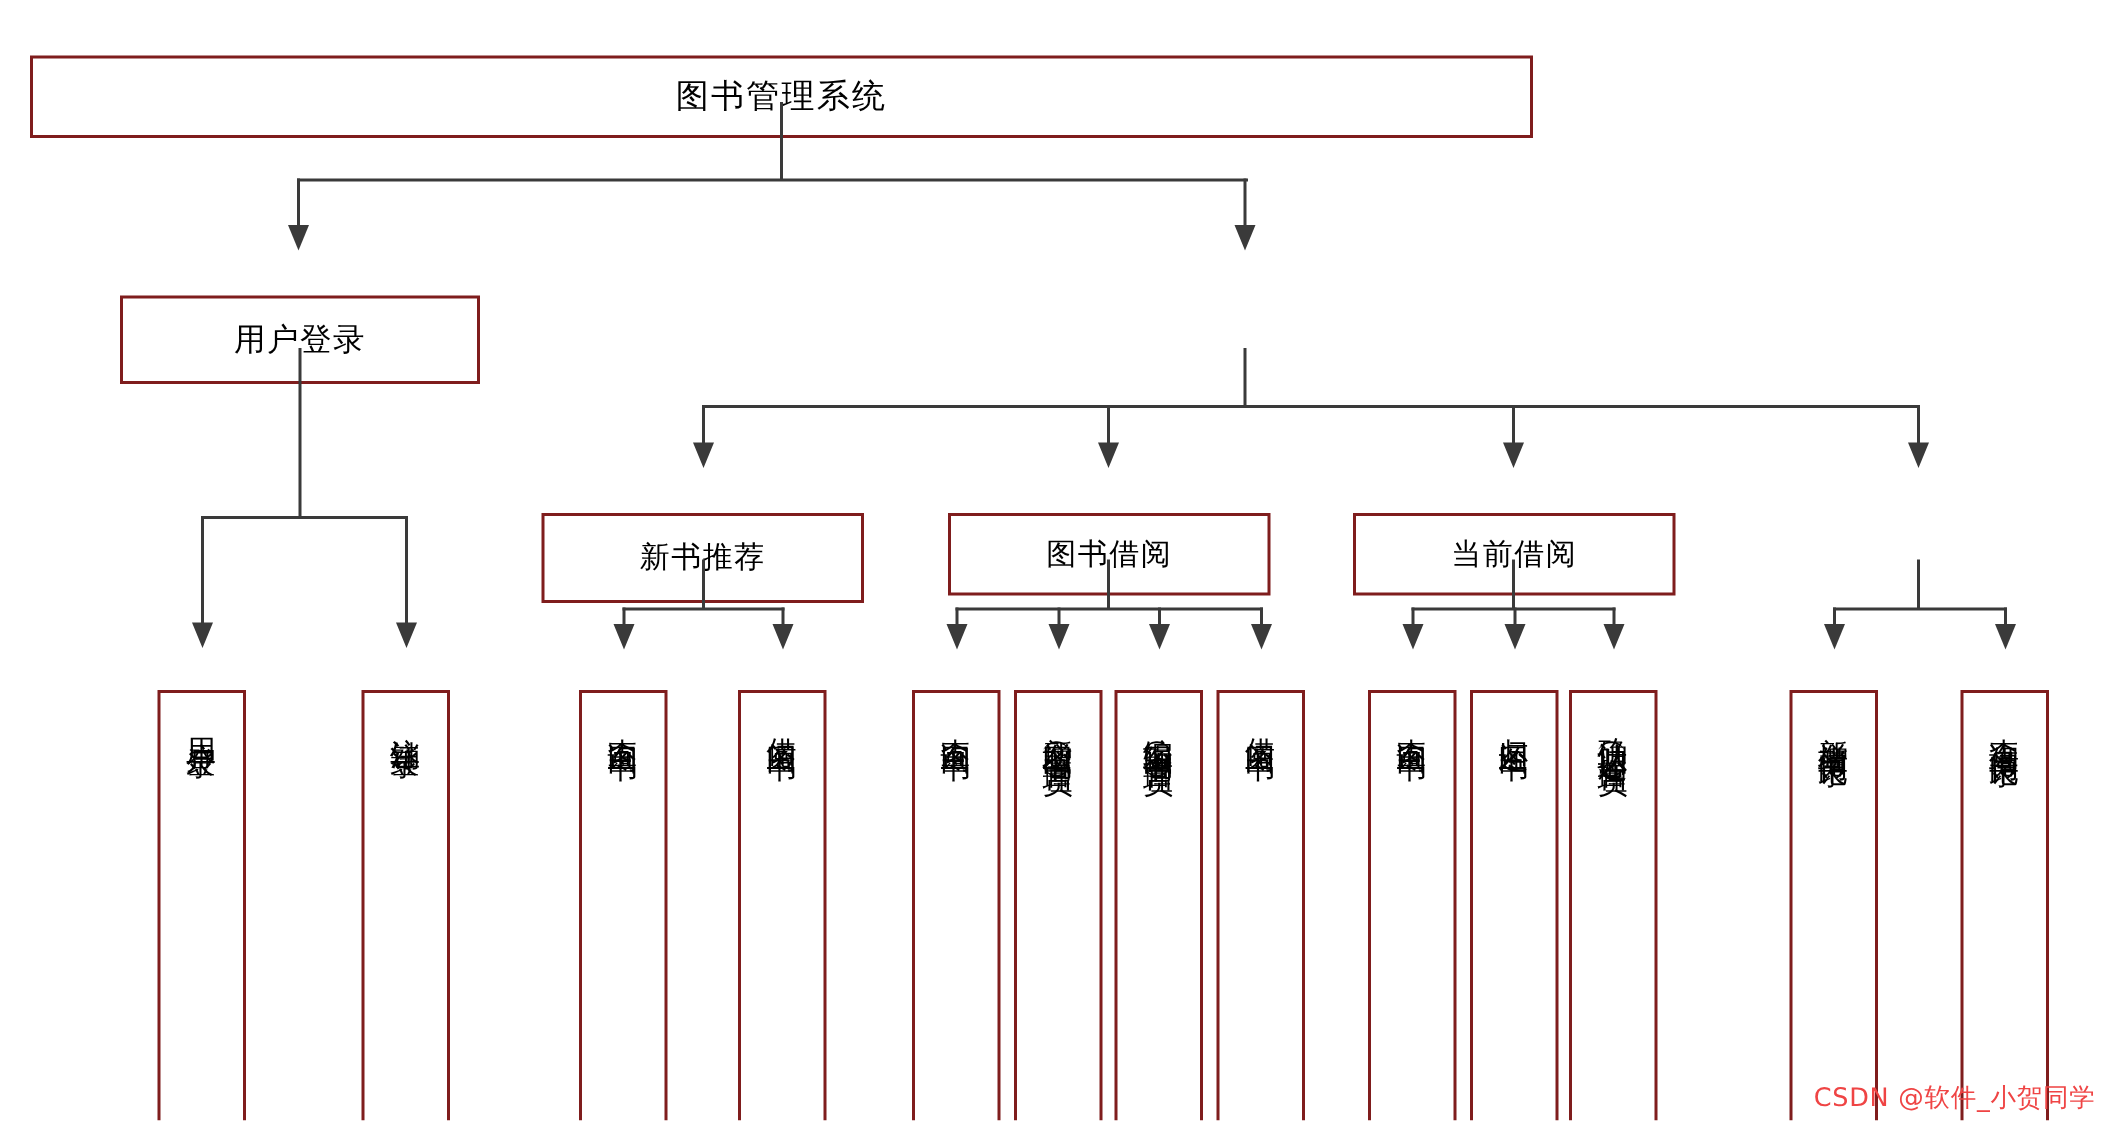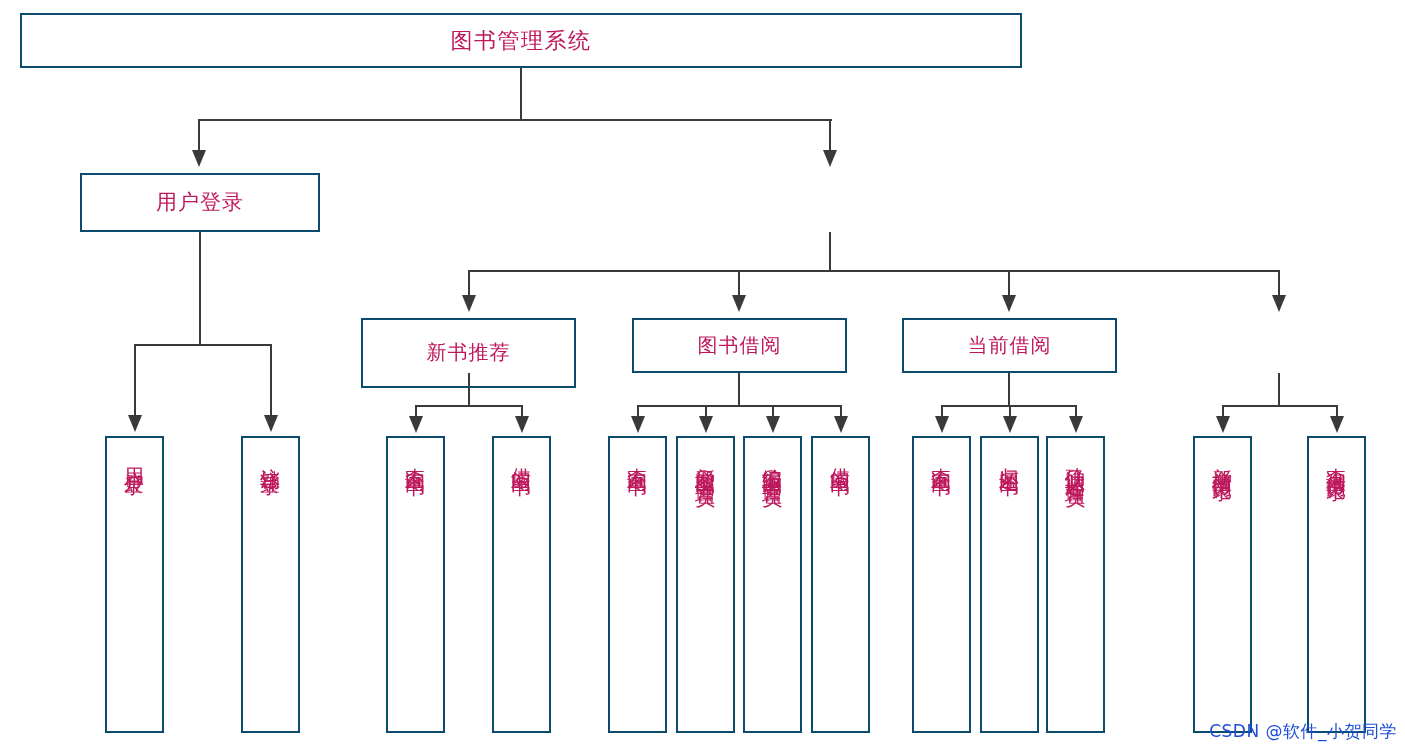--- a/index.html
+++ b/index.html
@@ -16,25 +16,26 @@
     width: 1405px;
     height: 747px;
     background: #ffffff;
     overflow: hidden;
   }
   
   .node {
     position: absolute;
     box-sizing: border-box;
     background: #ffffff;
-    border: 2px solid #0c4a6e;
+    border: 2px solid #7f1d1d;
     display: flex;
     align-items: center;
     justify-content: center;
-    color: #be185d;
+    color: #000000;
+    margin-top: 24px;
   }
   .node .label {
     display: block;
     text-align: center;
     line-height: 1.18;
     white-space: nowrap;
   }
   
   .node.h .label {
     font-size: 21px;
@@ -76,21 +77,21 @@
     border-left: 7px solid transparent;
     border-right: 7px solid transparent;
     border-top: 17px solid #3a3a3a;
   }
   
   #watermark {
     position: absolute;
     right: 8px;
     bottom: 4px;
     font-size: 17px;
-    color: #1d4ed8;
+    color: #ef4444;
     letter-spacing: 0.5px;
     white-space: nowrap;
     user-select: none;
   }
 </style>
 </head>
 <body>
 
 <div id="canvas">
 
@@ -127,21 +128,21 @@
 
   <div class="ln v" style="left:738px; top:270px; width:2px; height:26px;"></div>
   <div class="arrow" style="left:732px; top:295px;"></div>
 
   <div class="ln v" style="left:1008px; top:270px; width:2px; height:26px;"></div>
   <div class="arrow" style="left:1002px; top:295px;"></div>
 
   <div class="ln v" style="left:1278px; top:270px; width:2px; height:26px;"></div>
   <div class="arrow" style="left:1272px; top:295px;"></div>
 
-  <div class="node mid" style="left:361px; top:318px; width:215px; height:70px;">
+  <div class="node mid" style="left:361px; top:318px; width:215px; height:60px;">
     <span class="label">新书推荐</span>
   </div>
   <div class="node mid" style="left:902px; top:318px; width:215px; height:55px;">
     <span class="label">当前借阅</span>
   </div>
   <div class="node mid" style="left:632px; top:318px; width:215px; height:55px;">
     <span class="label">图书借阅</span>
   </div>
 
   <div class="ln v" style="left:468px; top:373px; width:2px; height:33px;"></div>

